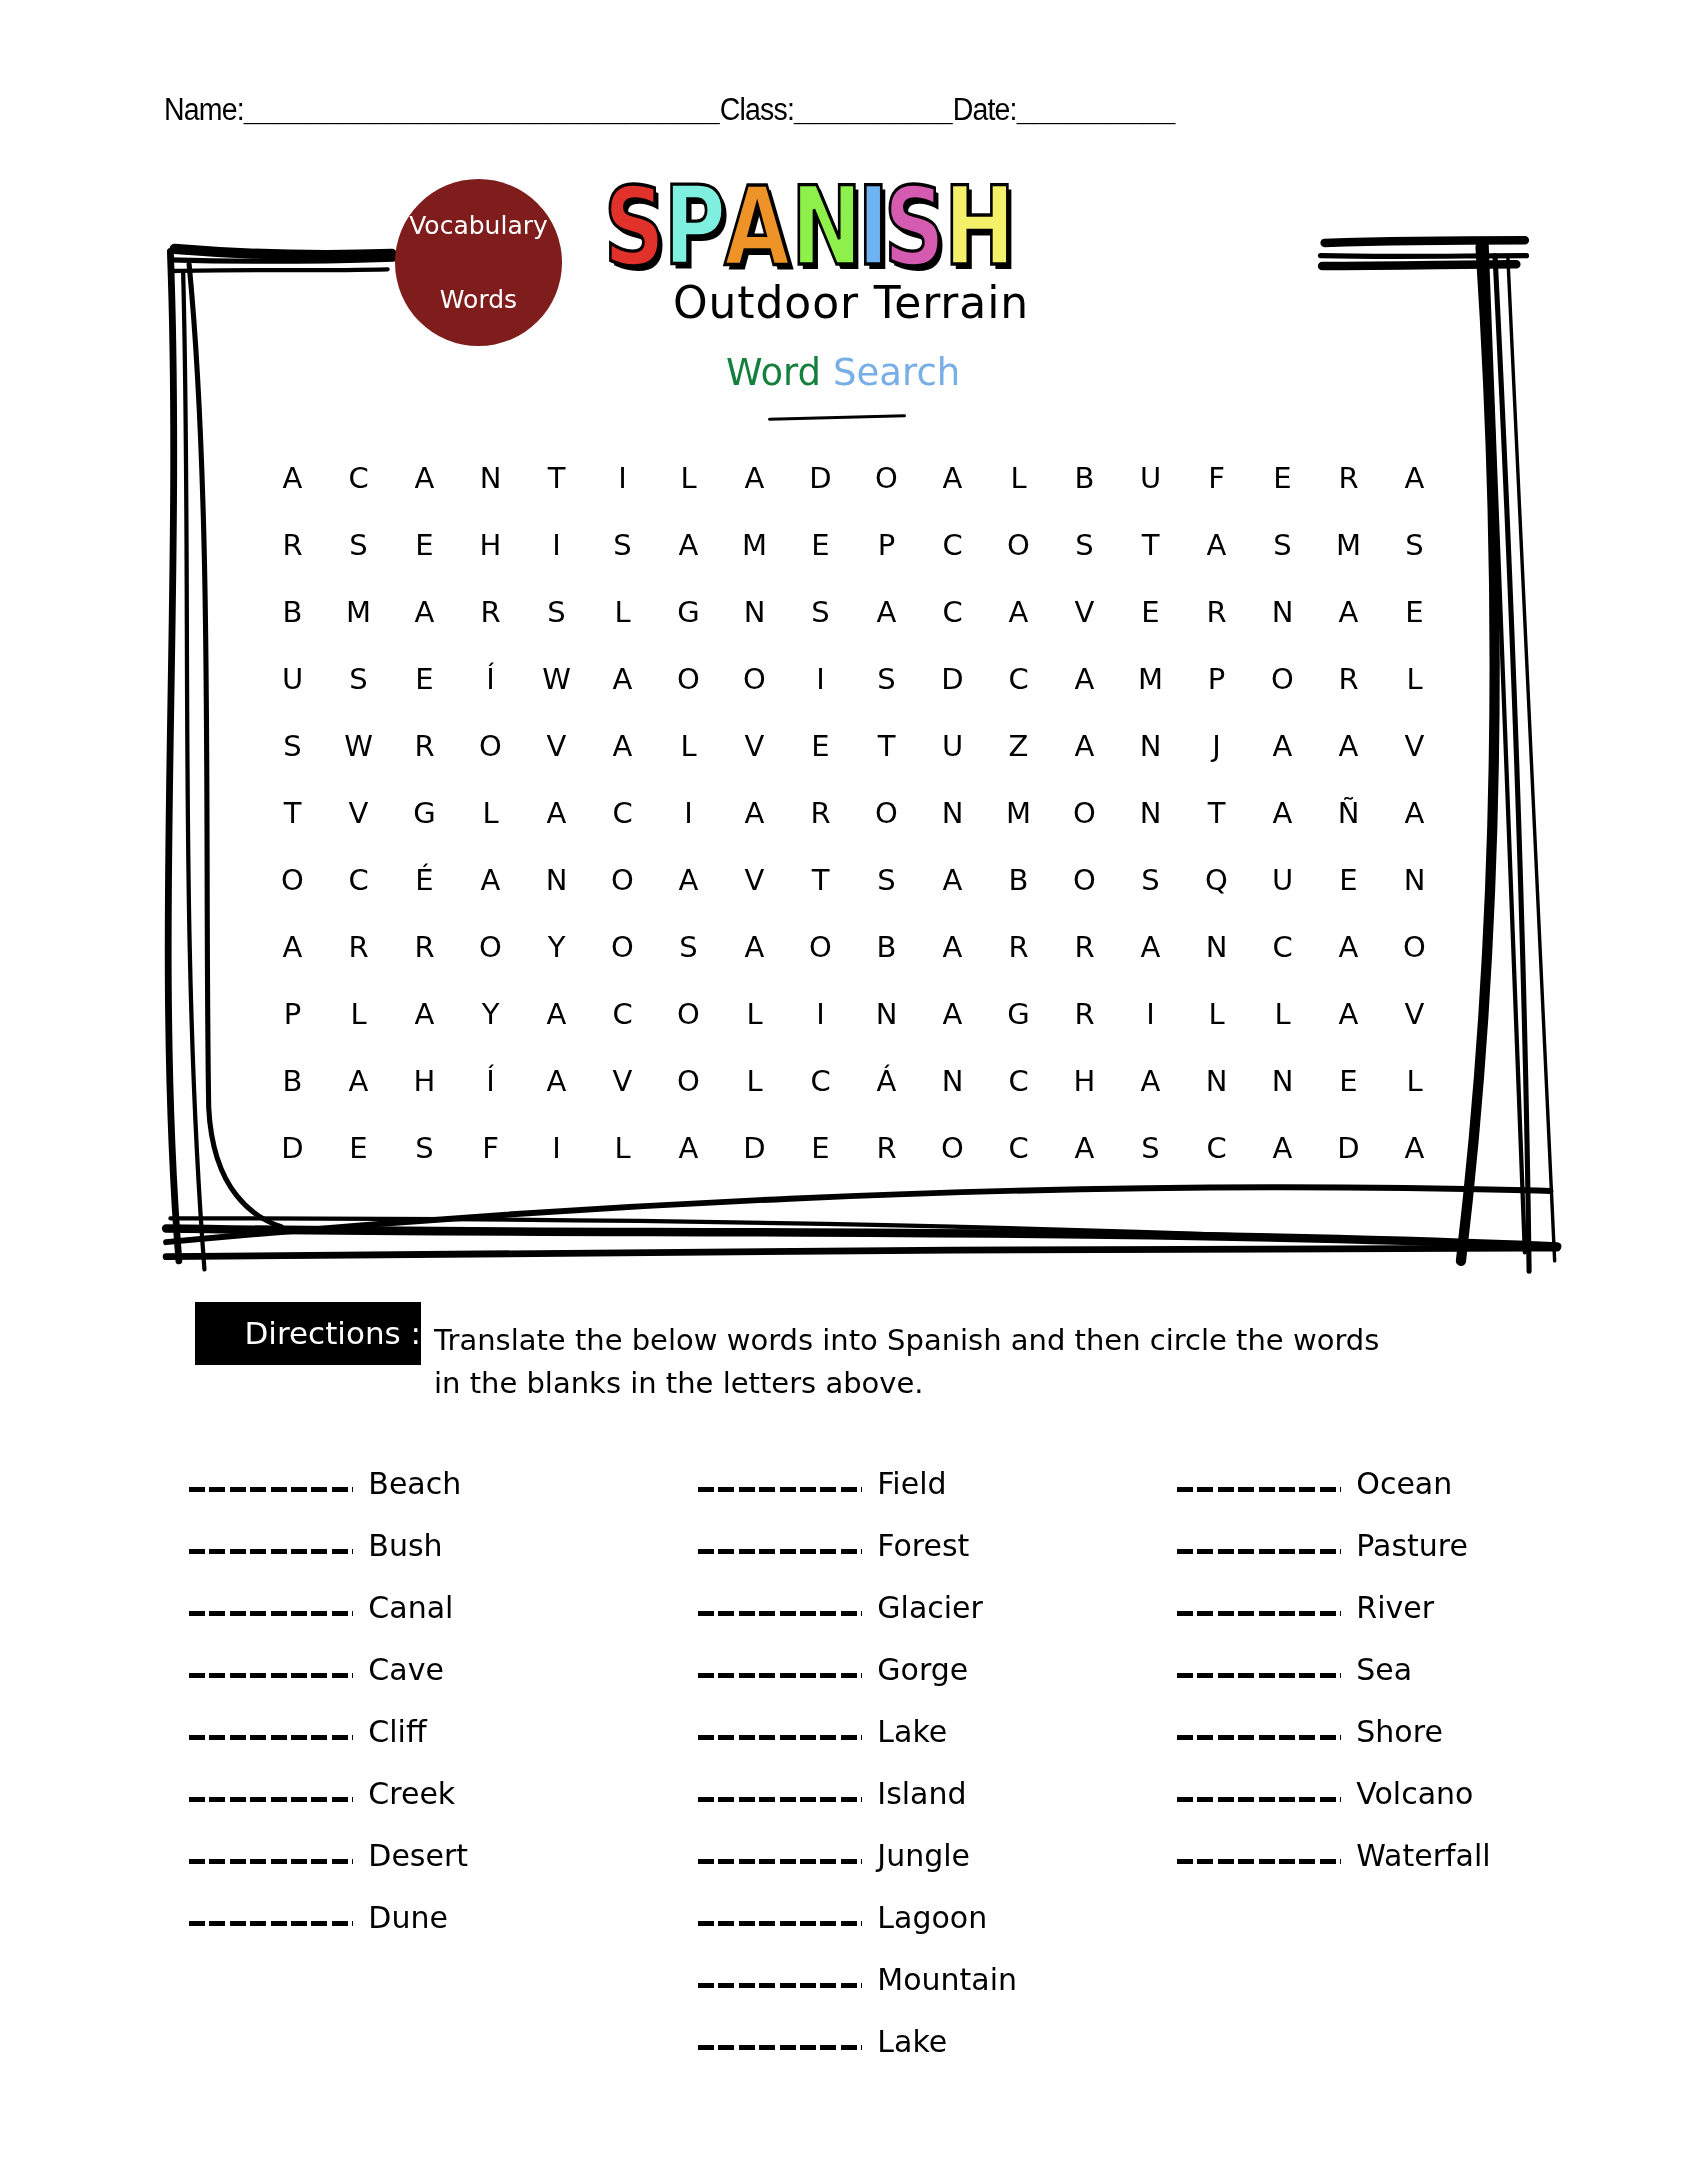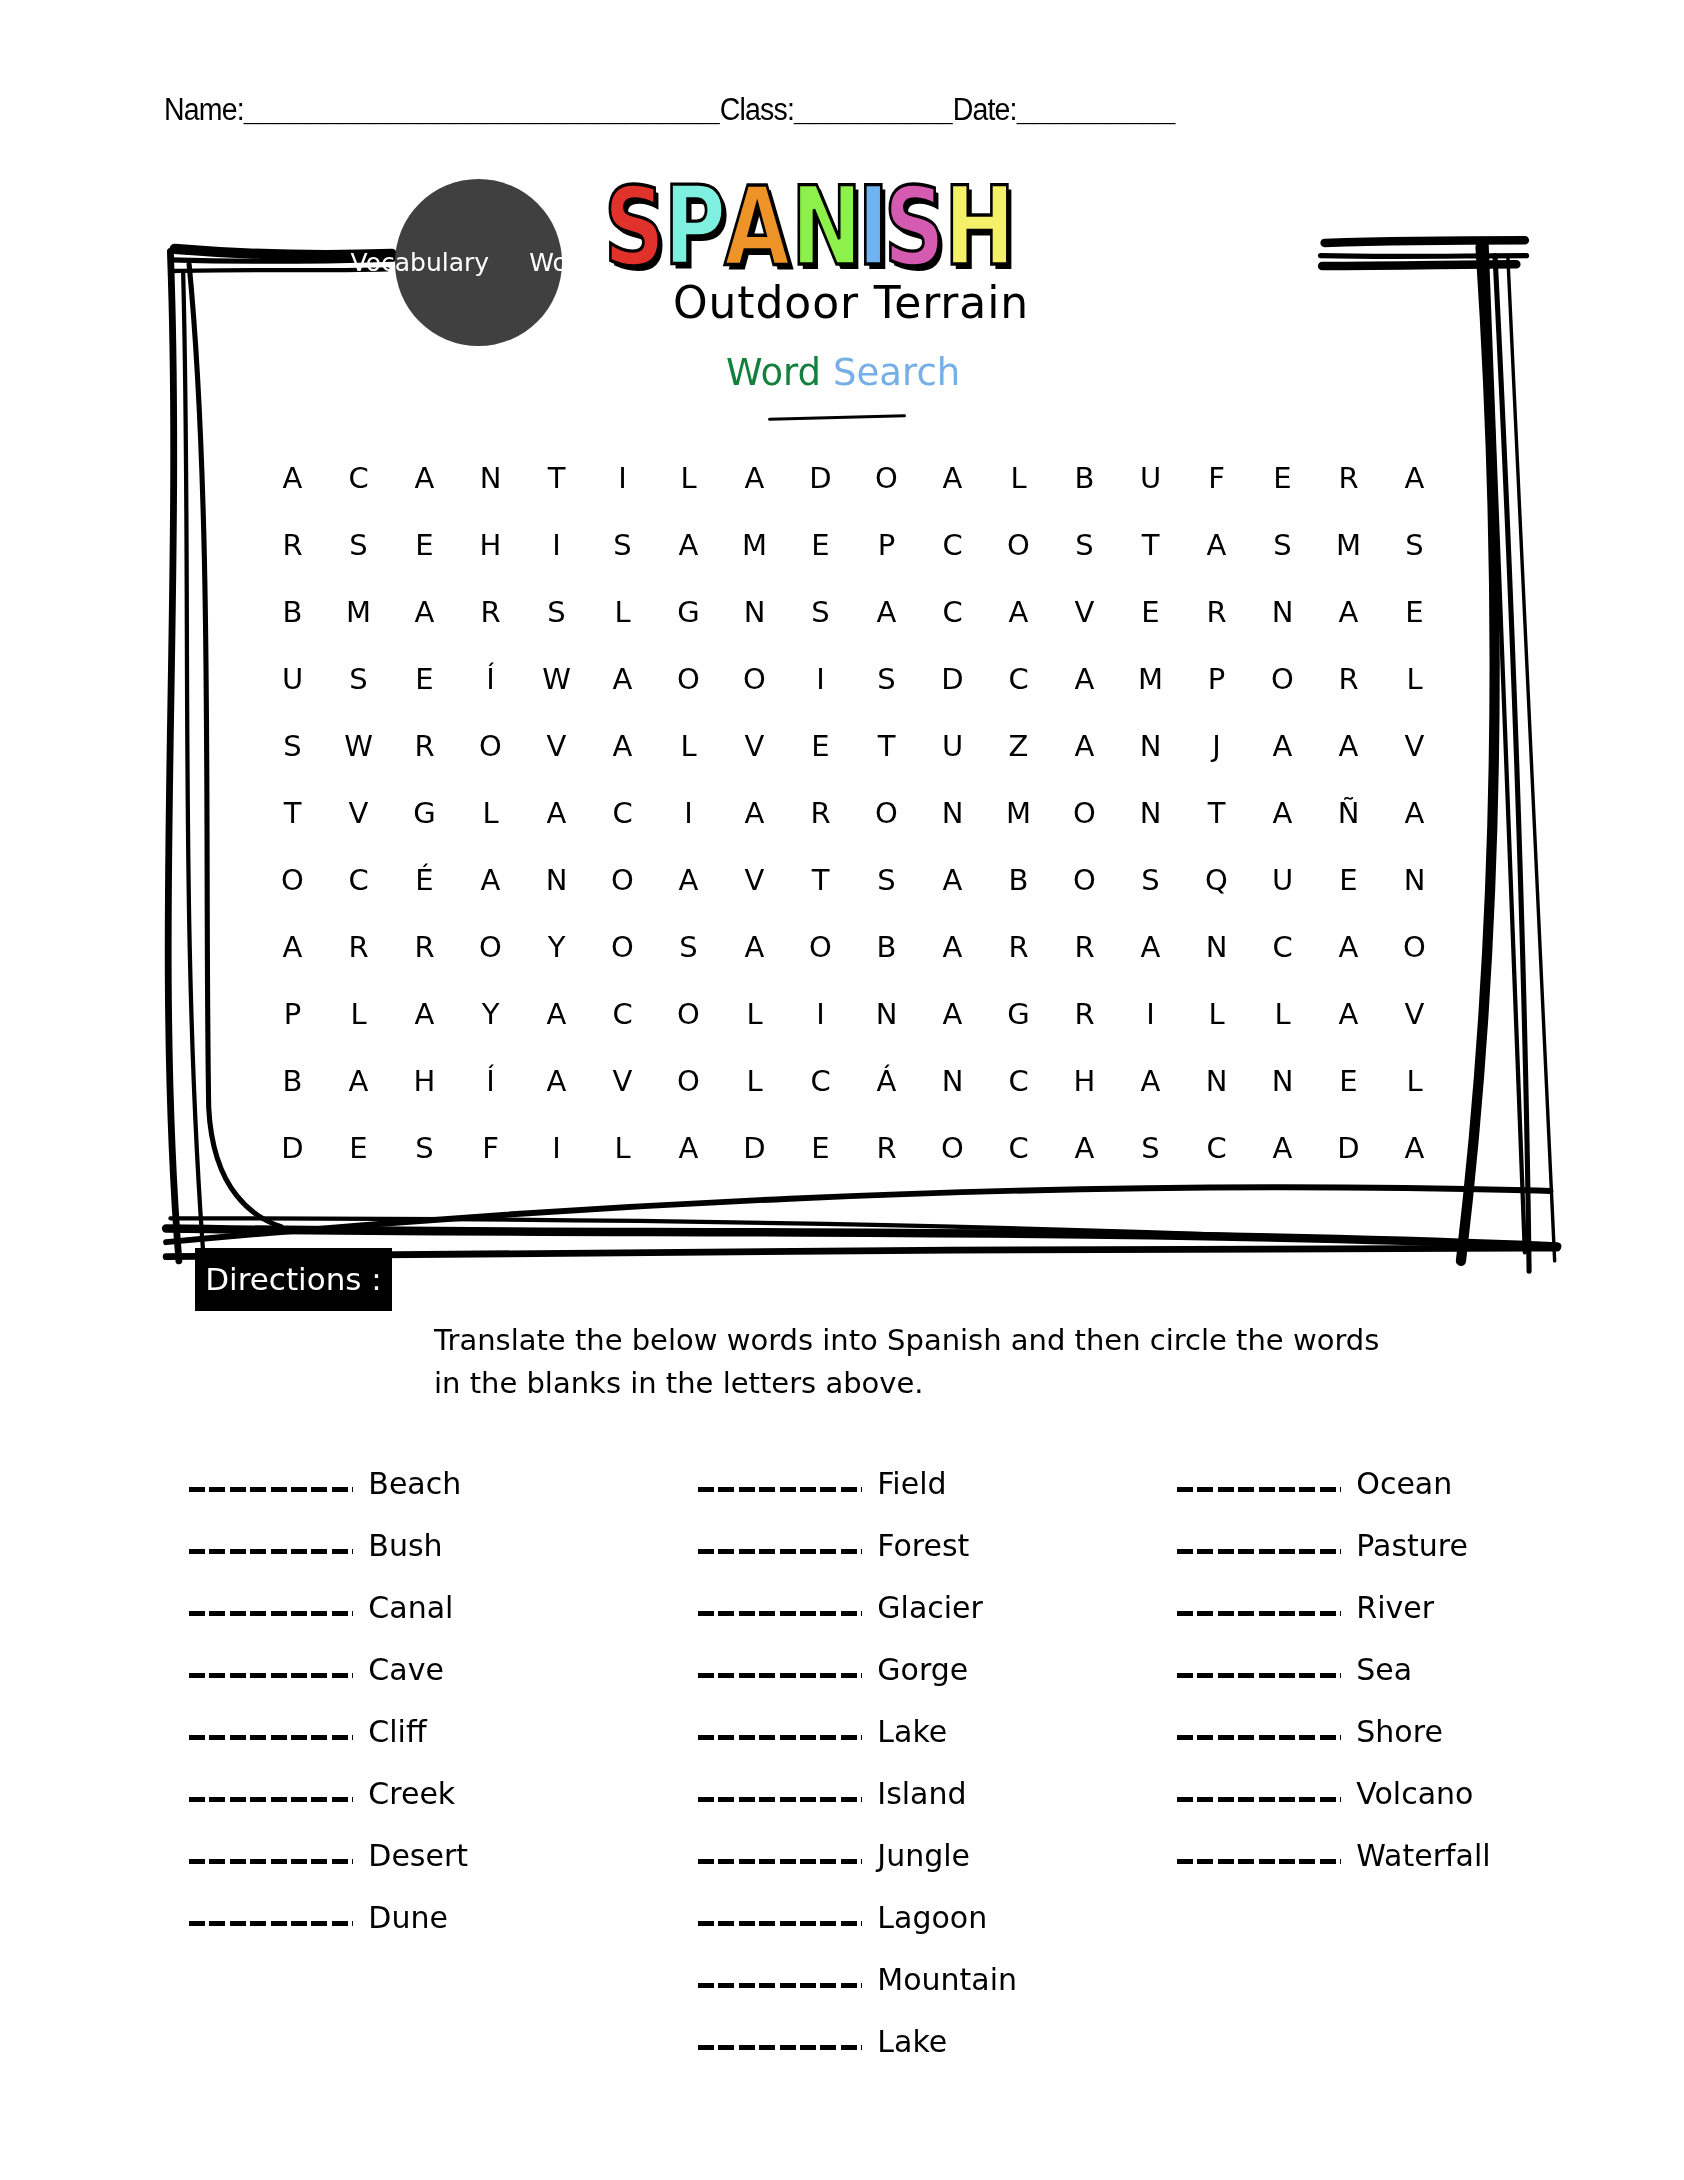--- a/index.html
+++ b/index.html
@@ -8,22 +8,22 @@
 
   .header-line {
     position: absolute; left: 164px; top: 92px; width: 1363px; height: 43px;
     font-family: "Liberation Sans", sans-serif; font-size: 31px; letter-spacing: -0.9px;
     white-space: nowrap; font-weight: normal; transform: scaleX(0.92); transform-origin: left center;
   }
   .header-line .blank { letter-spacing: 0; font-weight: bold; }
 
   .vocab-badge {
     position: absolute; left: 395px; top: 179px; width: 167px; height: 167px;
-    border-radius: 50%; background: #404040; color: #fff;
-    display: flex; flex-direction: row; align-items: center; justify-content: center;
+    border-radius: 50%; background: #7f1d1d; color: #fff;
+    display: flex; flex-direction: column; align-items: center; justify-content: center;
     font-family: "DejaVu Sans", sans-serif; font-size: 25px; line-height: 34px; text-align: center; gap: 40px;
   }
 
   .title-spanish {
     position: absolute; left: 595px; top: 167px; height: 111px;
     display: flex; align-items: flex-end; gap: 0;
     font-family: "DejaVu Sans", sans-serif; font-weight: bold; font-size: 109px; line-height: 102px;
   }
   .title-spanish span {
     display: inline-block; -webkit-text-stroke: 3.4px #000;
@@ -53,22 +53,22 @@
   .grid {
     position: absolute; left: 271px; top: 457px;
     display: grid; grid-template-columns: repeat(18, 66px); grid-auto-rows: 67px;
   }
   .cell {
     font-family: "DejaVu Sans", sans-serif; font-size: 29px; text-align: center;
     line-height: 43px; width: 43px;
   }
 
   .directions-box {
-    position: absolute; left: 195px; top: 1248px; width: 197px; height: 63px;
-    background: #000; color: #fff; font-size: 31px; line-height: 63px; text-align: center;
+    position: absolute; left: 195px; top: 1302px; width: 226px; height: 63px;
+    background: #000; color: #fff; font-size: 31px; line-height: 63px; text-align: right;
     font-family: "DejaVu Sans", sans-serif;
   }
   .directions-text {
     position: absolute; left: 434px; top: 1319px; width: 980px;
     font-family: "DejaVu Sans", sans-serif; font-size: 29px; line-height: 43px;
   }
 
   .word-col { position: absolute; top: 1452px; }
   .word-row {
     height: 62px; display: flex; align-items: center; white-space: nowrap;

